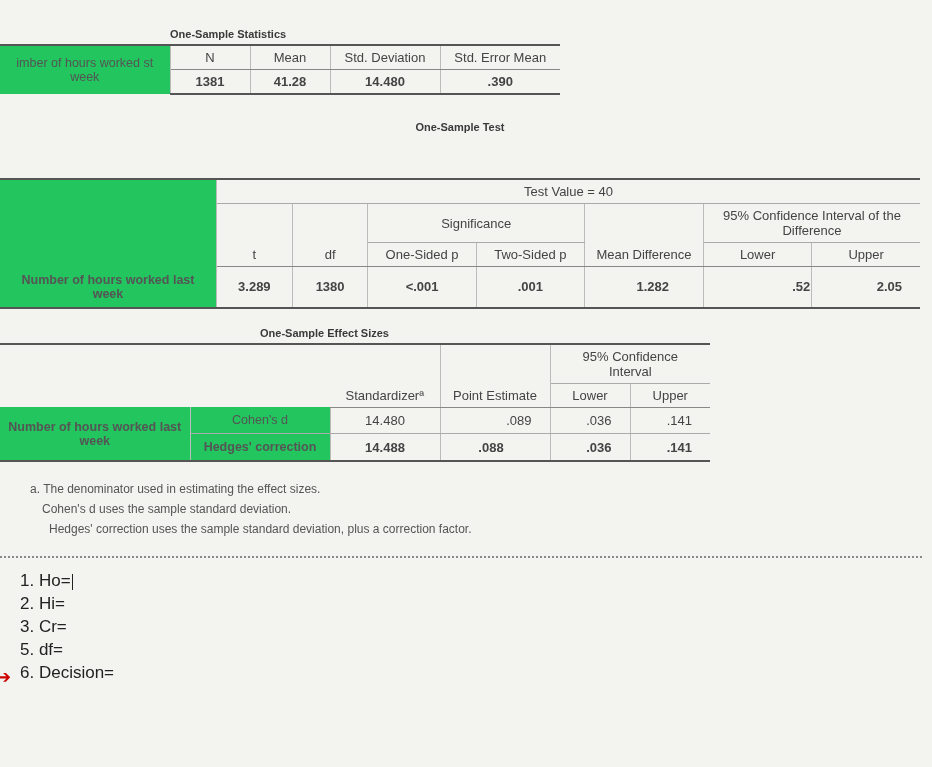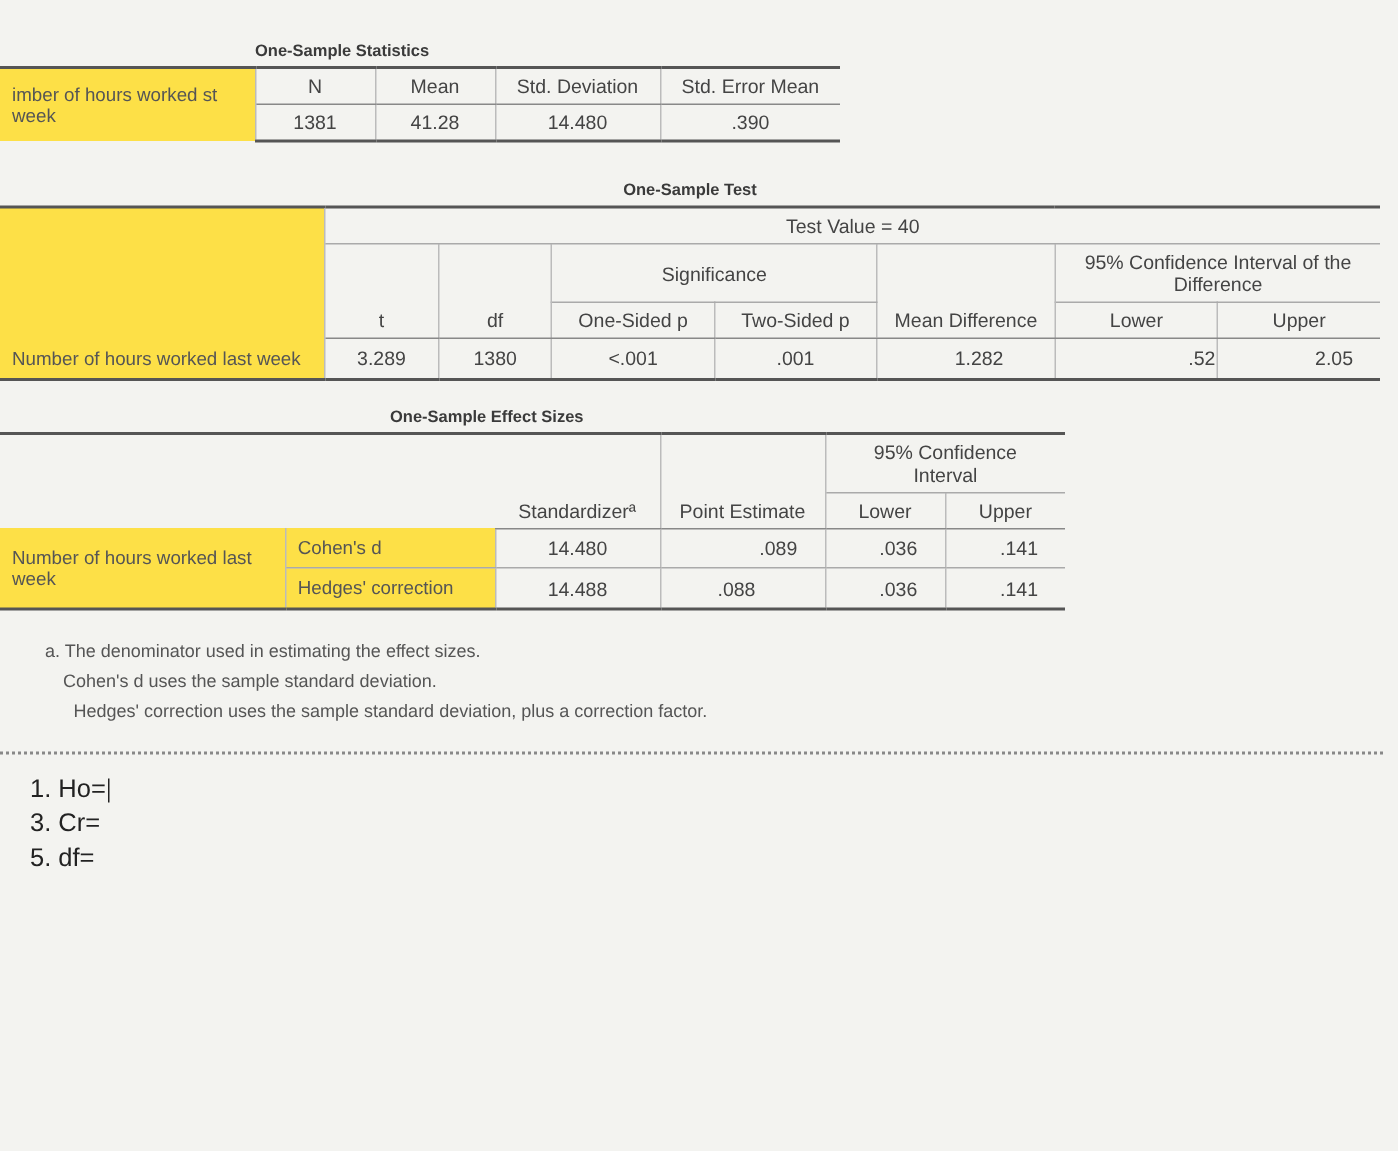--- a/index.html
+++ b/index.html
@@ -24,36 +24,36 @@
   }
   th, td {
     padding: 4px 10px;
     text-align: center;
     vertical-align: middle;
     font-size: 13px;
     color: #444;
   }
   th { font-weight: normal; }
   .row-label {
-    text-align: left;
-    background: #fde047;
+    text-align: center;
+    background: #22c55e;
     color: #555;
     font-size: 12.5px;
     padding: 6px 8px;
   }
   .hdr { border-bottom: 1.5px solid #888; }
   .thick-top { border-top: 2.5px solid #555; }
-  .thick-bottom { border-bottom: 2.5px solid #555; }
+  .thick-bottom { border-bottom: 2.5px solid #555; font-weight: bold; }
   .thin-bottom { border-bottom: 1px solid #aaa; }
   .sep-right { border-right: 1px solid #bbb; }
   #stats-title { margin-left: 170px; }
 
   
   #test-title-wrap { text-align: center; width: 920px; }
-  #test-table { width: 920px; }
+  #test-table { width: 920px; margin-top: 41px; }
   
   
   #effect-title { margin-left: 260px; }
   #effect-table { margin-left: 0; }
 
   .footnote {
     font-size: 12px;
     color: #555;
     margin: 2px 0 2px 30px;
     line-height: 1.5;
@@ -176,15 +176,17 @@
 </tbody>
   </table>
 
 <div class="footnote">a. The denominator used in estimating the effect sizes.</div>
 <div class="footnote" style="margin-left:42px">Cohen's d uses the sample standard deviation.</div>
 <div class="footnote" style="margin-left:49px">Hedges' correction uses the sample standard deviation, plus a correction factor.</div>
 
 <div class="dotted-box">
   <span class="arrow">➔</span>
   <div class="q-item"><span>1. Ho=</span><span class="cursor"></span></div>
+  <div class="q-item">2. Hi=</div>
   <div class="q-item">3. Cr=</div>
   <div class="q-item">5. df=</div>
+  <div class="q-item">6. Decision=</div>
 </div>
 
 </body></html>

